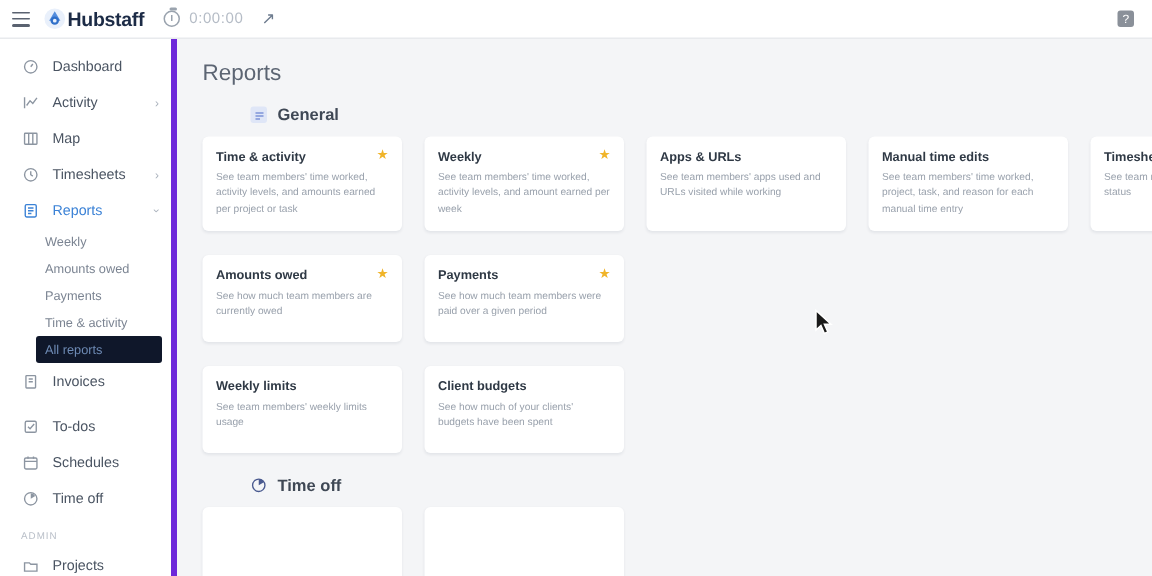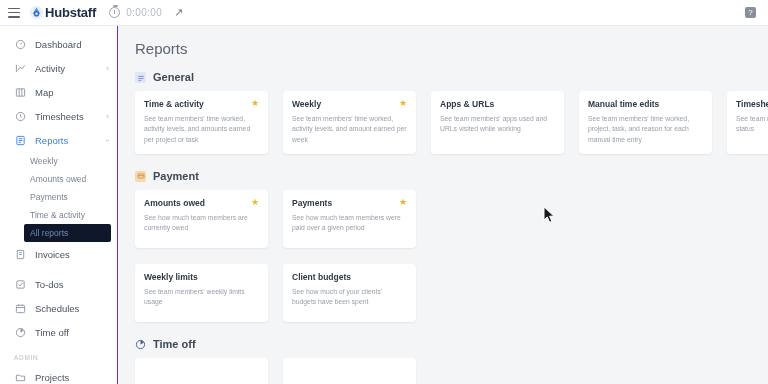--- a/index.html
+++ b/index.html
@@ -33,21 +33,21 @@
   .timer-val { font-size: 10px; color: #b5bcc6; letter-spacing: 0.4px; }
   .expand-arrow { margin-left: 12px; font-size: 11px; color: #6e7c8f; transform: rotate(-0deg); cursor: pointer; }
   .topbar-right { margin-left: auto; display: flex; align-items: center; padding-right: 4px; }
   .help-badge { width: 11px; height: 11px; border-radius: 2px; background: #8a9099; color: #fff; font-size: 8px; display: flex; align-items: center; justify-content: center; cursor: pointer; }
 
   
   .sidebar {
     position: absolute; top: 26px; left: 0;
     width: 118px; height: 358px;
     background: #ffffff;
-    border-right: 1px solid #6d28d9;
+    border-right: 4px solid #6d28d9;
     padding-top: 6px;
     overflow: hidden;
     z-index: 20;
   }
   .nav-item {
     display: flex; align-items: center;
     height: 24px; padding: 0 8px 0 14px;
     font-size: 9.5px; color: #4a5462;
     cursor: pointer; position: relative;
   }
@@ -68,21 +68,21 @@
   
   .main {
     position: absolute; top: 26px; left: 118px;
     width: 650px; height: 358px;
     background: #f4f5f7;
     padding: 14px 0 0 17px;
     overflow: hidden;
   }
   .page-title { font-size: 15px; color: #5c6573; font-weight: normal; margin-bottom: 14px; }
 
-  .section-head { display: flex; align-items: flex-end; gap: 7px; margin-bottom: 8px; }
+  .section-head { display: flex; align-items: flex-start; gap: 7px; margin-bottom: 8px; margin-left: 32px; }
   .section-ico { width: 11px; height: 11px; border-radius: 2px; display: flex; align-items: center; justify-content: center; }
   .section-ico.general { background: #dfe6f7; }
   .section-ico.payment { background: #f6d9b0; }
   .section-ico.budget  { background: #c0e8cf; }
   .section-ico.timeoff { background: transparent; }
   .section-ico svg { display: block; }
   .section-title { font-size: 11px; font-weight: bold; color: #3f4855; }
 
   .card-row { display: flex; gap: 15px; margin-bottom: 16px; }
   .card {
@@ -303,29 +303,20 @@
       <div class="card-desc">See team members' time worked, project, task, and reason for each manual time entry</div>
     </div>
     <div class="card">
       <div class="card-head">
         <div class="card-title">Timesheets</div>
       </div>
       <div class="card-desc">See team members' timesheets and status</div>
     </div>
   </div>
 
-  <div class="section-head">
-    <span class="section-ico payment">
-      <svg width="8" height="8" viewBox="0 0 24 24" stroke="#d99a4e" stroke-width="3" fill="none">
-        <rect x="3" y="6" width="18" height="12" rx="2"></rect>
-          <path d="M3 11 L21 11"></path>
-      </svg>
-    </span>
-    <span class="section-title">Payment</span>
-  </div>
   <div class="card-row">
     <div class="card">
       <div class="card-head">
         <div class="card-title">Amounts owed</div>
         <div class="star">★</div>
       </div>
       <div class="card-desc">See how much team members are currently owed</div>
     </div>
     <div class="card">
       <div class="card-head">

